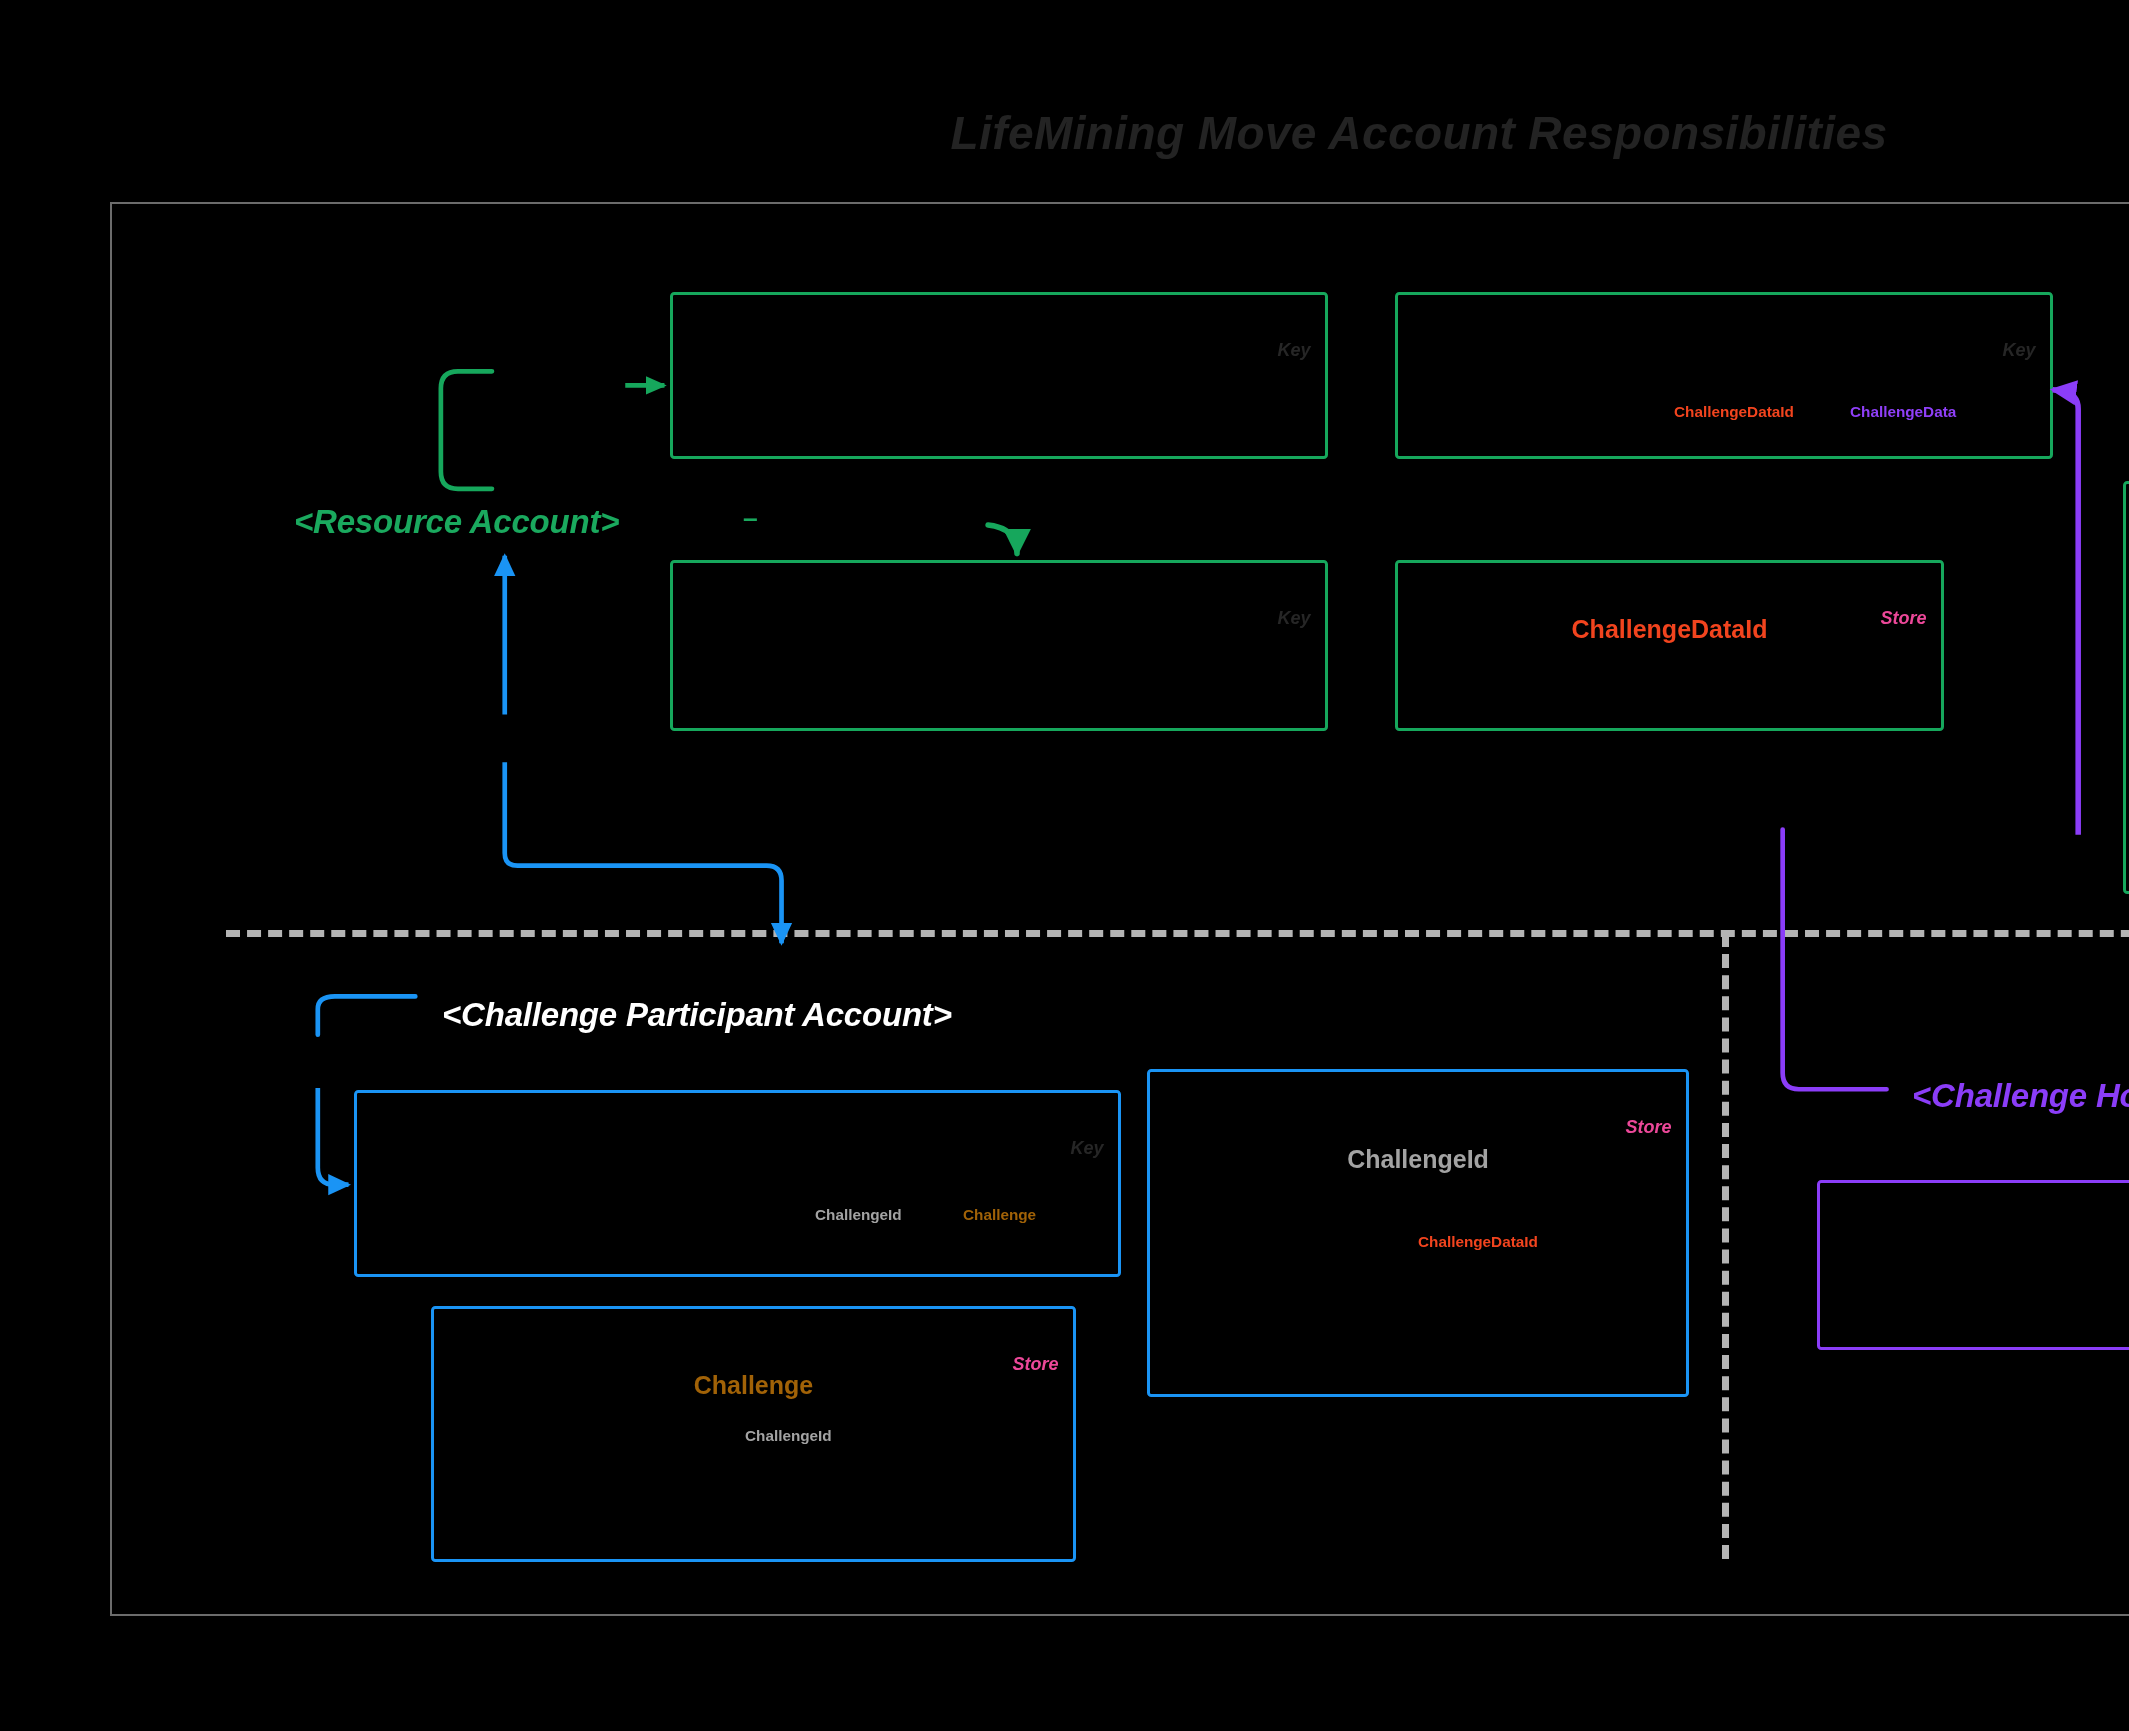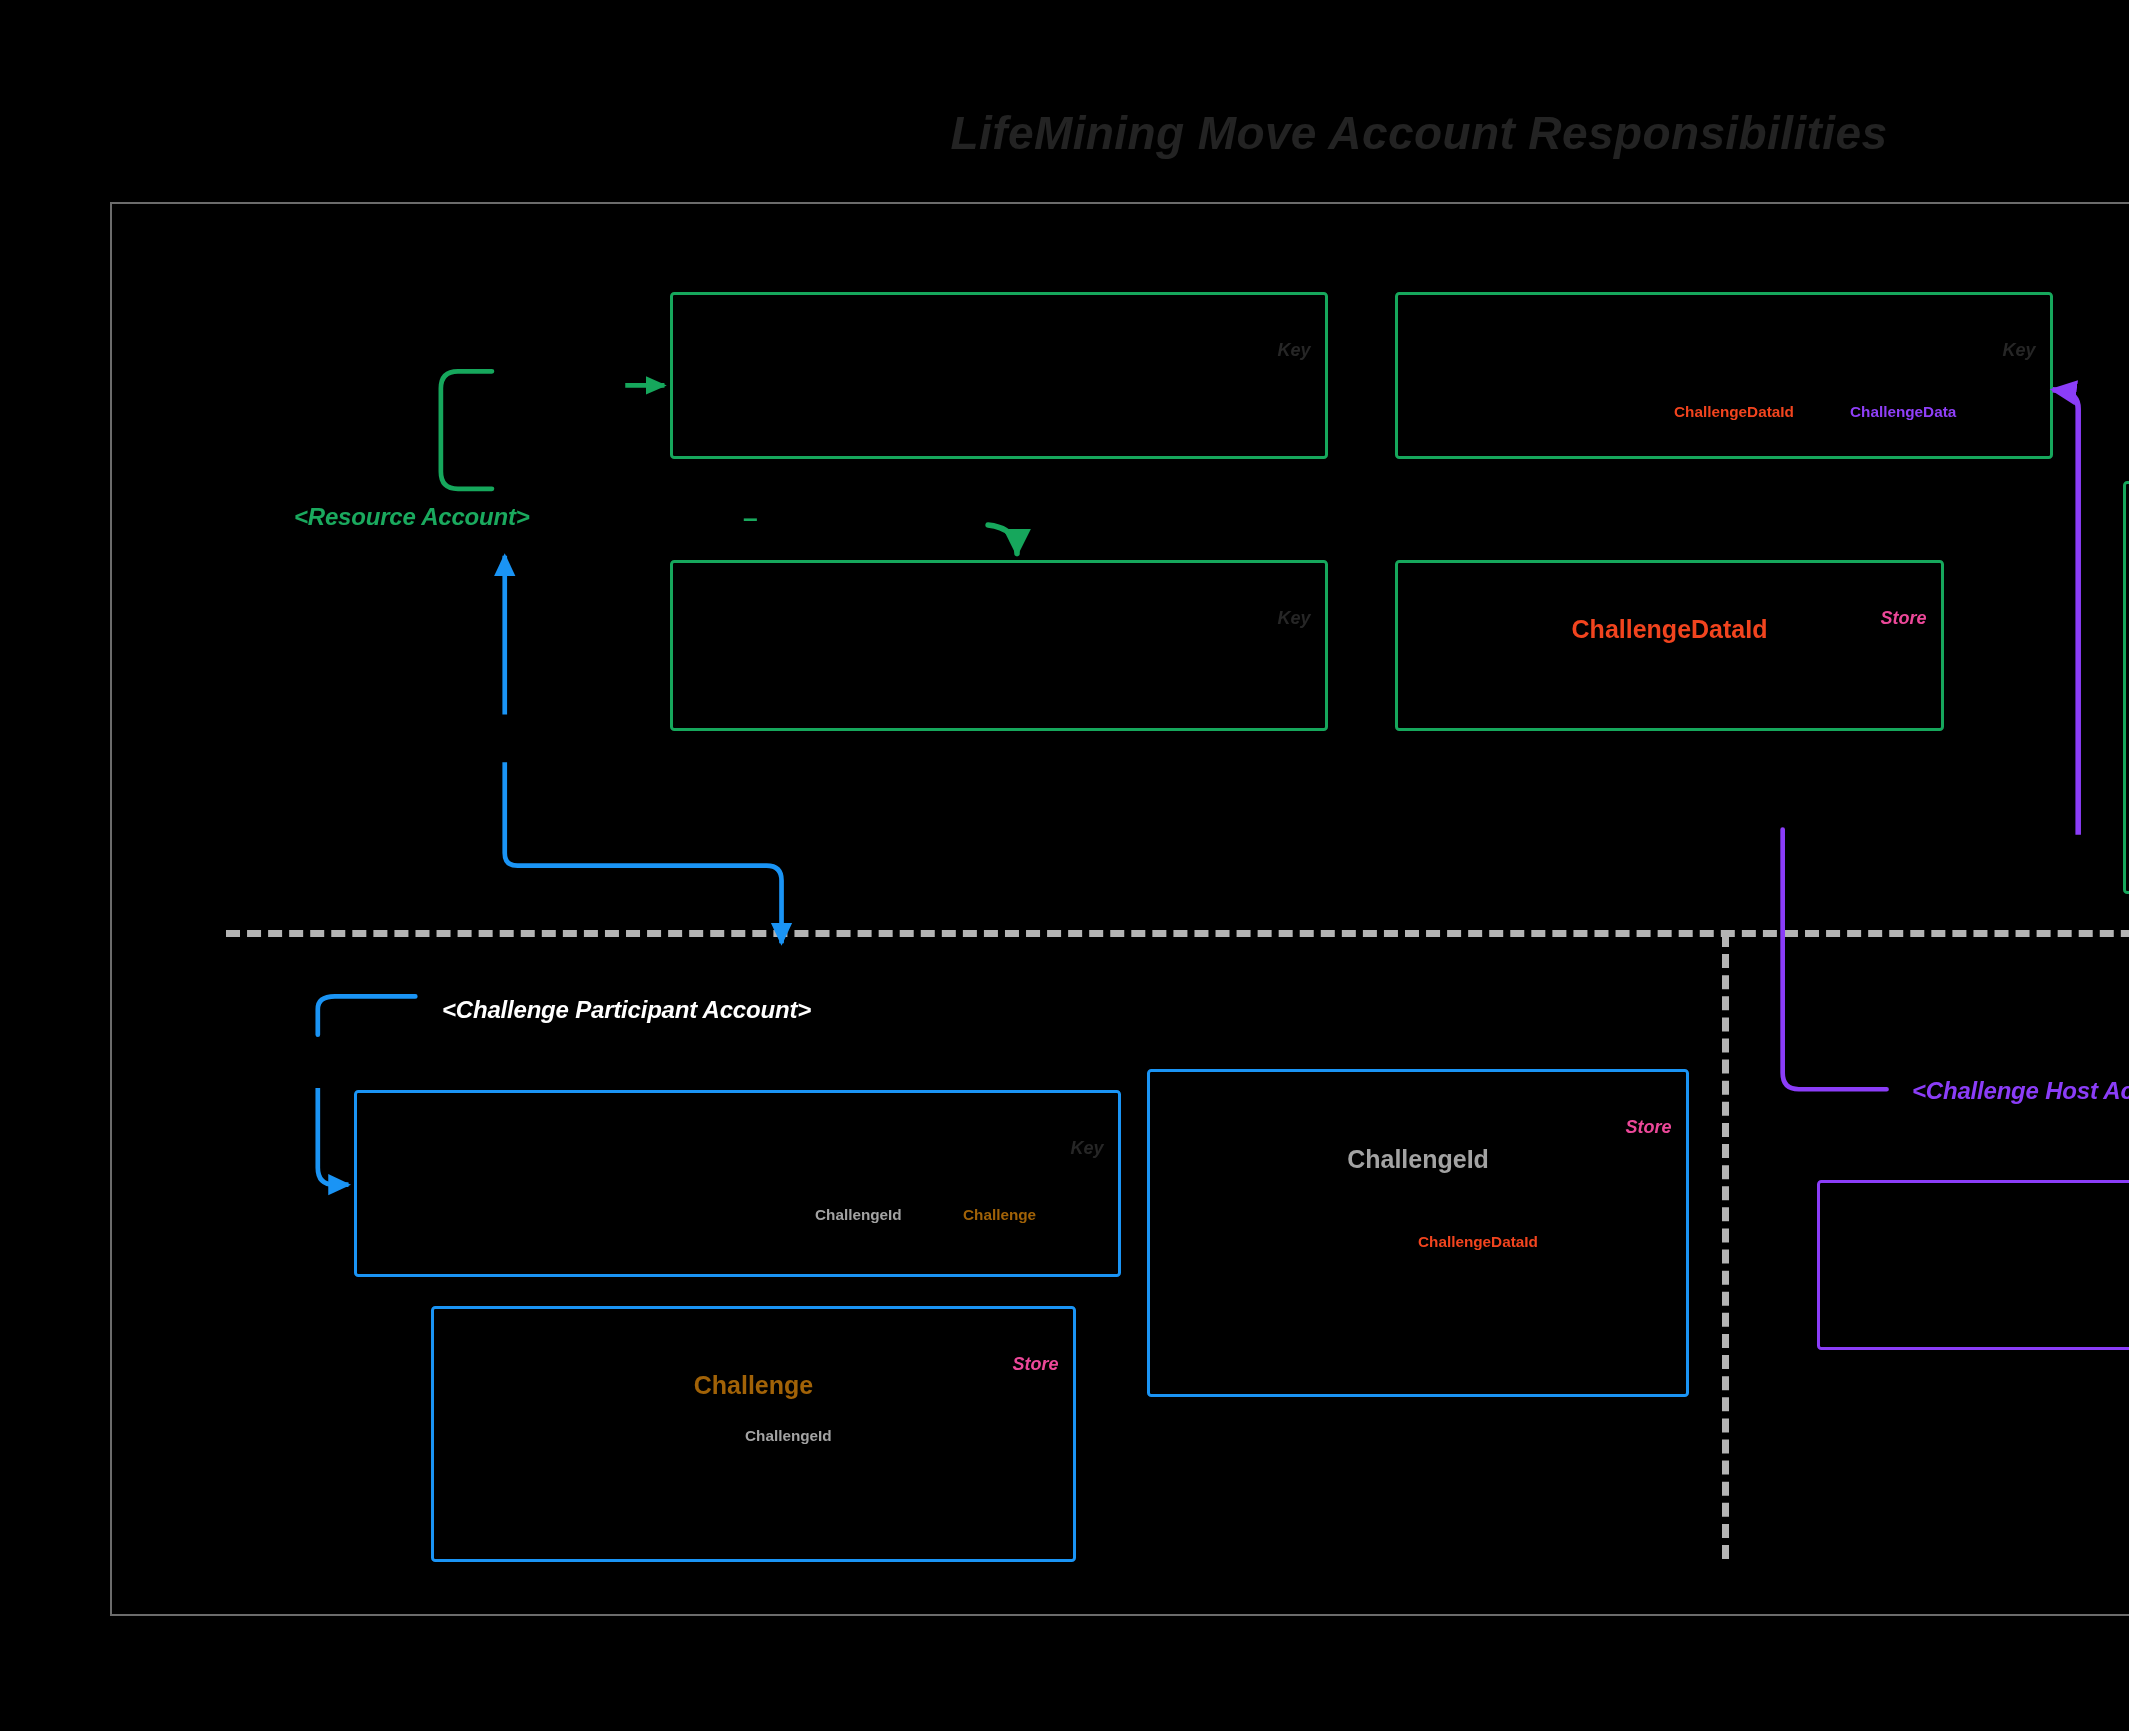--- a/index.html
+++ b/index.html
@@ -37,21 +37,21 @@
   }
   .mini{position:absolute;font-size:15.3px;font-weight:bold;white-space:nowrap;}
 
   .c-orangered{color:#f2441e;}
   .c-purple{color:#8f3ff8;}
   .c-orange{color:#a3a3a3;text-align:center;}
   .c-blue{color:#a16207;}
 
   
   .acct{
-    position:absolute;font-size:24px;font-weight:bold;font-style:italic;
+    position:absolute;font-size:33px;font-weight:bold;font-style:italic;
     white-space:nowrap;letter-spacing:-0.2px;
   }
   .acct.green{color:#1aa95e;}
   .acct.blue{color:#ffffff;}
   .acct.purple{color:#8b3df8;}
 
   .dash-mark{
     position:absolute;font-size:26.4px;font-weight:bold;color:#1aa95e;
   }
 

